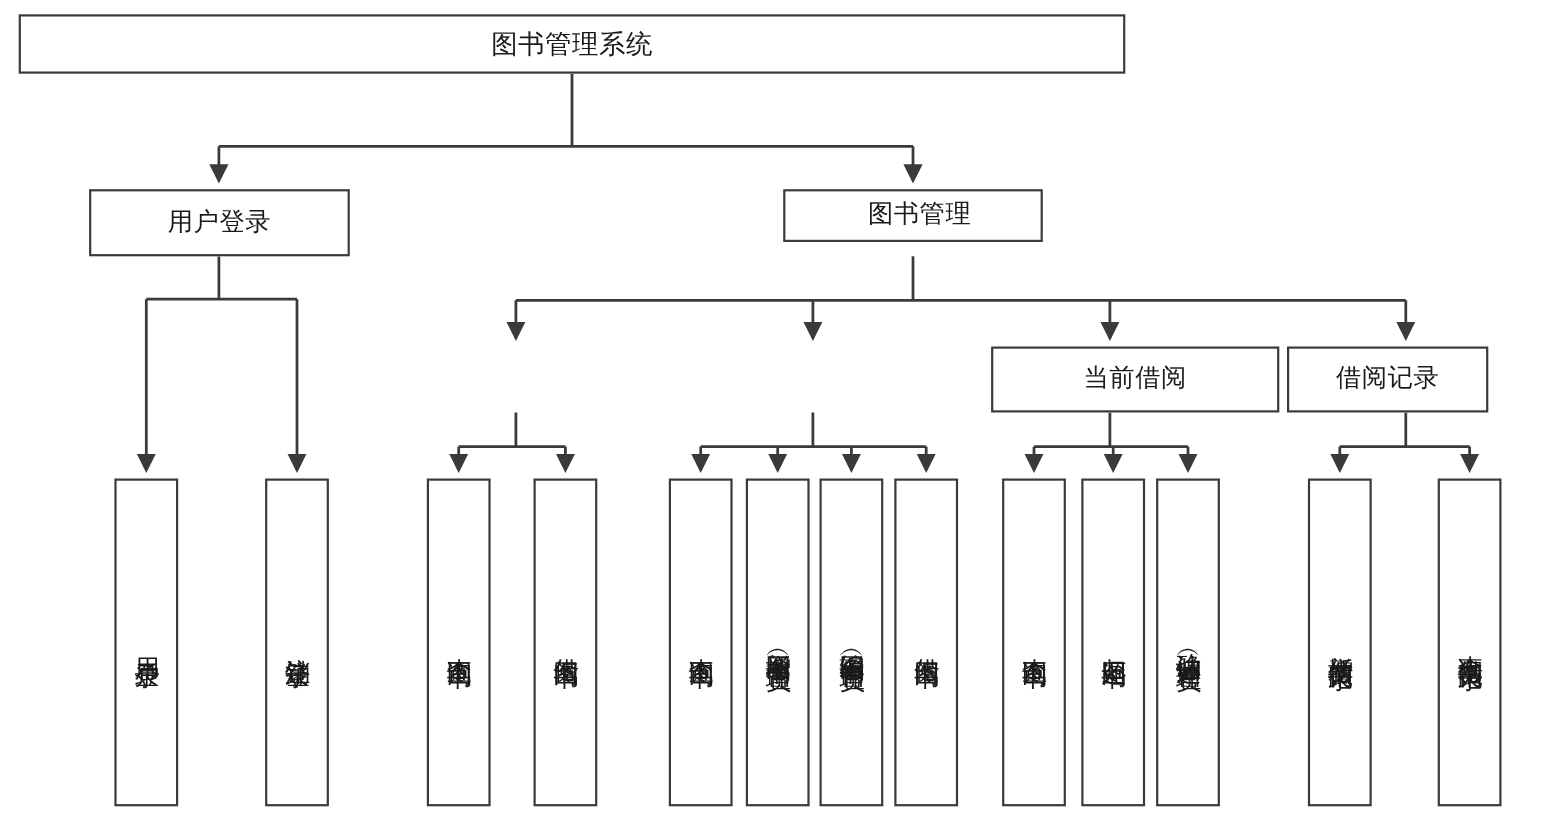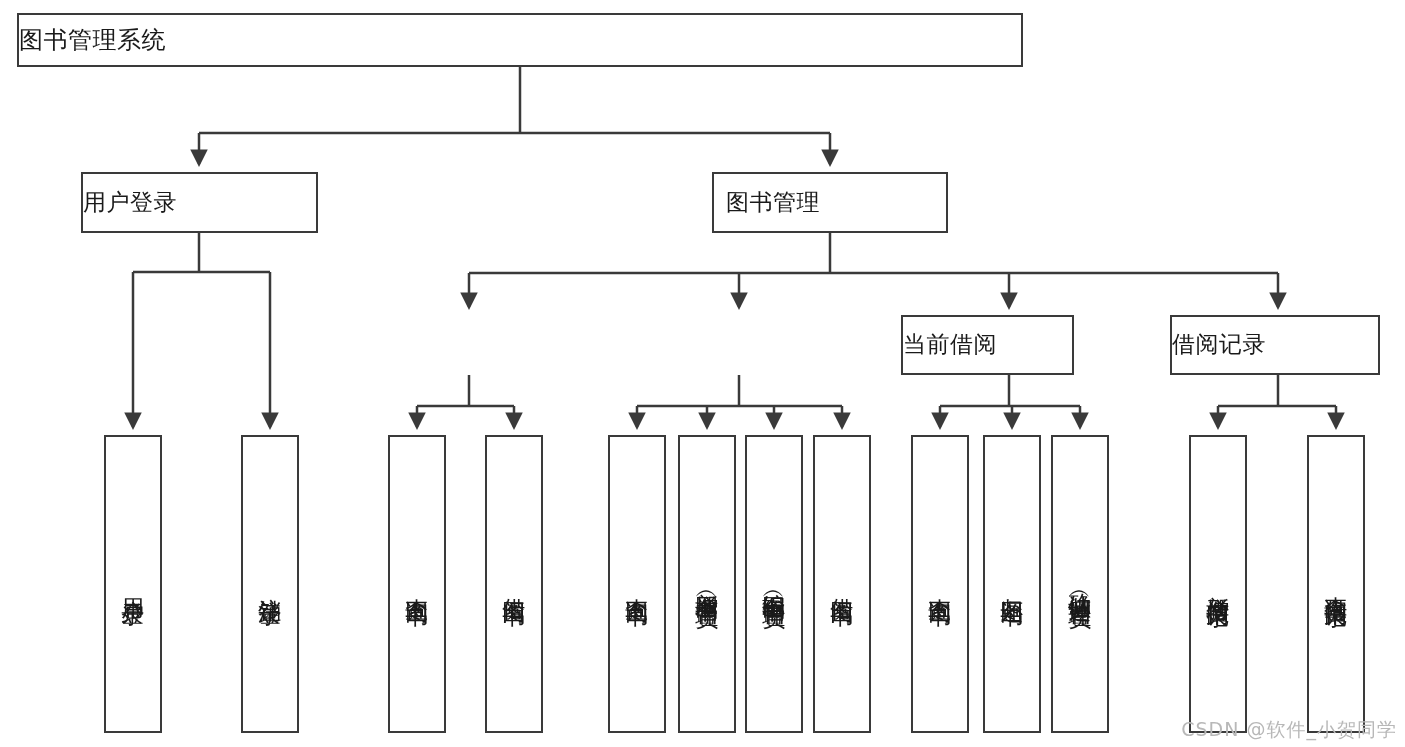--- a/index.html
+++ b/index.html
@@ -25,21 +25,21 @@
     height: 747px;
     pointer-events: none;
   }
   .node {
     position: absolute;
     box-sizing: border-box;
     background: #ffffff;
     border: 2.5px solid #3a3a3a;
     display: flex;
     align-items: center;
-    justify-content: flex-start;
+    justify-content: center;
     color: #1a1a1a;
   }
   .node.h {
     font-size: 23px;
     line-height: 1.1;
     letter-spacing: 0.5px;
   }
   .node.v {
     writing-mode: vertical-rl;
     text-orientation: upright;
@@ -124,28 +124,28 @@
     </g>
   </svg>
 
   <div class="node h title" id="n-root" style="left: 17px; top: 13px; width: 1006px; height: 54px;">
     <span>图书管理系统</span>
   </div>
 
   <div class="node h" id="n-l2-0" style="left: 81px; top: 172px; width: 237px; height: 61px;">
     <span>用户登录</span>
   </div>
-  <div class="node h" id="n-l2-1" style="left: 712px; top: 172px; width: 236px; height: 61px; padding-left: 12px;">
+  <div class="node h" id="n-l2-1" style="left: 712px; top: 172px; width: 236px; height: 48px; padding-left: 12px;">
     <span>图书管理</span>
   </div>
 
-  <div class="node h" id="n-l3-2" style="left: 901px; top: 315px; width: 173px; height: 60px;">
+  <div class="node h" id="n-l3-2" style="left: 901px; top: 315px; width: 262px; height: 60px;">
     <span>当前借阅</span>
   </div>
-  <div class="node h" id="n-l3-3" style="left: 1170px; top: 315px; width: 210px; height: 60px;">
+  <div class="node h" id="n-l3-3" style="left: 1170px; top: 315px; width: 183px; height: 60px;">
     <span>借阅记录</span>
   </div>
 
   <div class="node v" id="n-leaf-0" style="left: 104px; top: 435px; width: 58px; height: 298px;">
     <span class="vtxt">用户登录</span>
   </div>
   <div class="node v" id="n-leaf-1" style="left: 241px; top: 435px; width: 58px; height: 298px;">
     <span class="vtxt">注销登录</span>
   </div>
   <div class="node v" id="n-leaf-2" style="left: 388px; top: 435px; width: 58px; height: 298px;">
@@ -175,15 +175,14 @@
   <div class="node v" id="n-leaf-10" style="left: 1051px; top: 435px; width: 58px; height: 298px;">
     <span class="vtxt">确认归还（管理员）</span>
   </div>
   <div class="node v" id="n-leaf-11" style="left: 1189px; top: 435px; width: 58px; height: 298px;">
     <span class="vtxt">新增借阅记录</span>
   </div>
   <div class="node v" id="n-leaf-12" style="left: 1307px; top: 435px; width: 58px; height: 298px;">
     <span class="vtxt">查询借阅记录</span>
   </div>
 
-  <div class="watermark">CSDN @软件_小贺同学</div>
 
 </div>
 
 </body></html>

